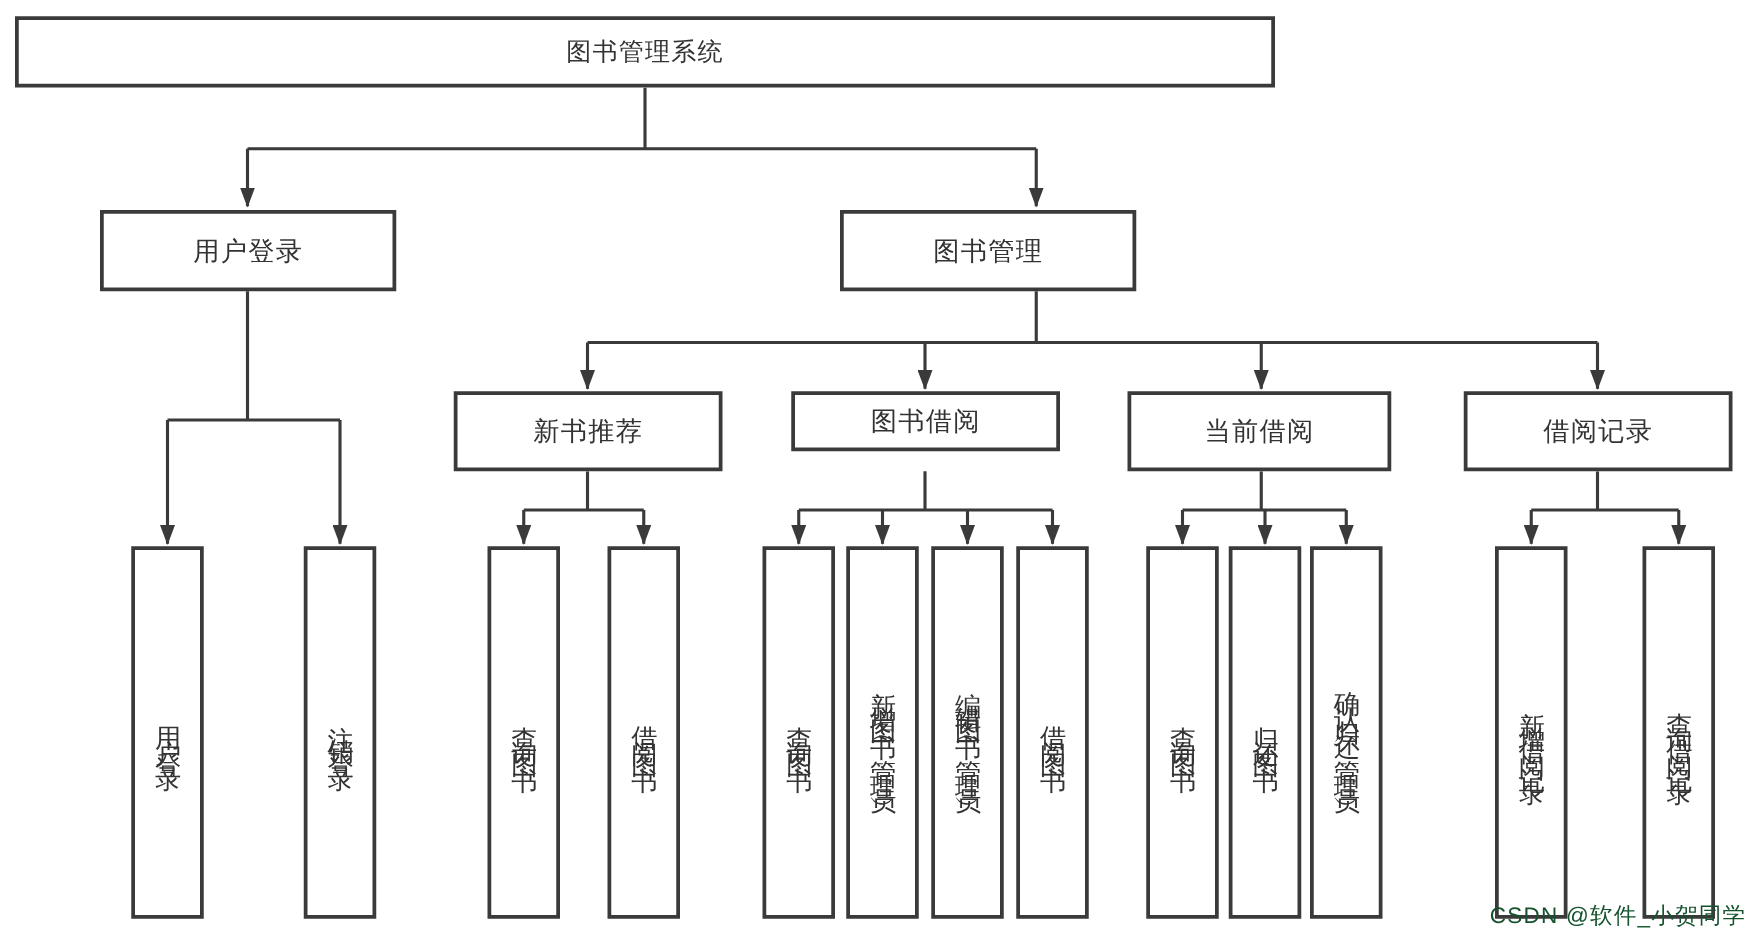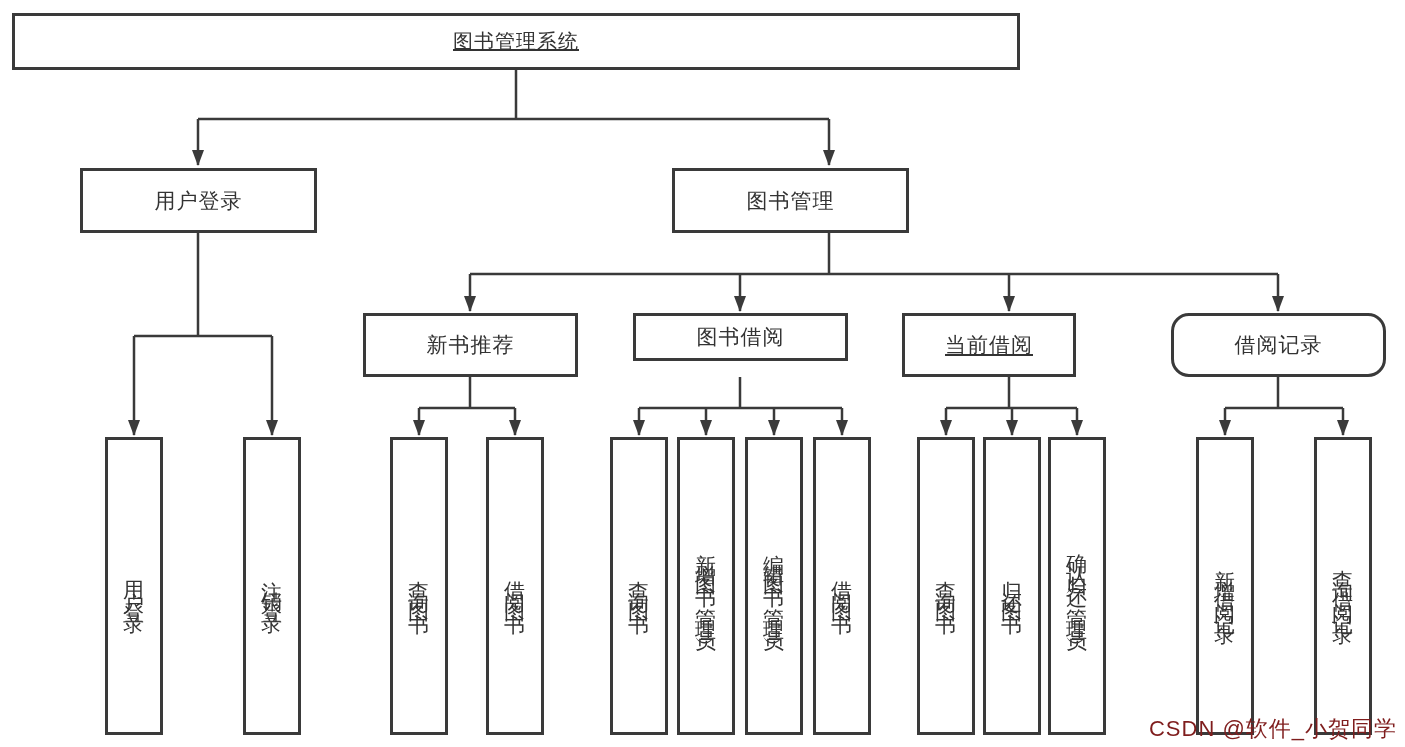--- a/index.html
+++ b/index.html
@@ -31,22 +31,22 @@
     border:3px solid #3a3a3a;
     display:flex;align-items:center;justify-content:center;
     writing-mode:vertical-rl;
     font-size:21px;letter-spacing:11px;
     line-height:1;
     z-index:2;
   }
   .watermark{
     position:absolute;
     right:8px;bottom:3px;
-    font-size:22px;
-    color:#7f1d1d;
+    font-size:18px;
+    color:#14532d;
     letter-spacing:1px;
     z-index:5;
     white-space:nowrap;
     margin-top:37px;
   }
 </style>
 </head>
 <body>
 
 <div class="canvas">
@@ -80,29 +80,29 @@
     <path d="M706,408 V435" stroke="#3a3a3a" stroke-width="2.5" marker-end="url(#arw)"></path>
     <path d="M774,408 V435" stroke="#3a3a3a" stroke-width="2.5" marker-end="url(#arw)"></path>
     <path d="M842,408 V435" stroke="#3a3a3a" stroke-width="2.5" marker-end="url(#arw)"></path>
     <path d="M946,408 V435" stroke="#3a3a3a" stroke-width="2.5" marker-end="url(#arw)"></path>
     <path d="M1012,408 V435" stroke="#3a3a3a" stroke-width="2.5" marker-end="url(#arw)"></path>
     <path d="M1077,408 V435" stroke="#3a3a3a" stroke-width="2.5" marker-end="url(#arw)"></path>
     <path d="M1225,408 V435" stroke="#3a3a3a" stroke-width="2.5" marker-end="url(#arw)"></path>
     <path d="M1343,408 V435" stroke="#3a3a3a" stroke-width="2.5" marker-end="url(#arw)"></path>
   </svg>
 
-  <div class="box root" style="left:12px;top:13px;width:1008px;height:57px;text-decoration:underline;">图书管理系统</div>
+  <div class="box root" style="left:12px;top:13px;width:1008px;height:57px;">图书管理系统</div>
 
   <div class="box" style="left:80px;top:168px;width:237px;height:65px;">用户登录</div>
   <div class="box" style="left:672px;top:168px;width:237px;height:65px;">图书管理</div>
 
   <div class="box" style="left:363px;top:313px;width:215px;height:64px;text-align:center;">新书推荐</div>
   <div class="box" style="left:633px;top:313px;width:215px;height:48px;">图书借阅</div>
-  <div class="box" style="left:902px;top:313px;width:174px;height:64px;text-decoration:underline;">当前借阅</div>
-  <div class="box" style="left:1171px;top:313px;width:215px;height:64px;border-radius:18px;">借阅记录</div>
+  <div class="box" style="left:902px;top:313px;width:211px;height:64px;">当前借阅</div>
+  <div class="box" style="left:1171px;top:313px;width:215px;height:64px;">借阅记录</div>
 
   <div class="leaf" style="left:105px;">用户登录</div>
   <div class="leaf" style="left:243px;">注销登录</div>
 
   <div class="leaf" style="left:390px;">查询图书</div>
   <div class="leaf" style="left:486px;">借阅图书</div>
 
   <div class="leaf" style="left:610px;">查询图书</div>
   <div class="leaf" style="left:677px;">新增图书（管理员）</div>
   <div class="leaf" style="left:745px;">编辑图书（管理员）</div>

